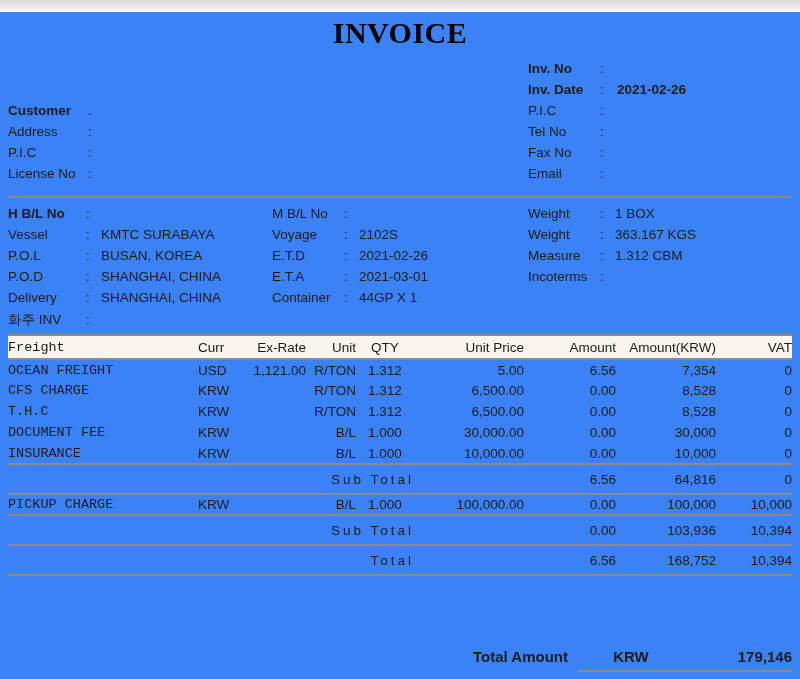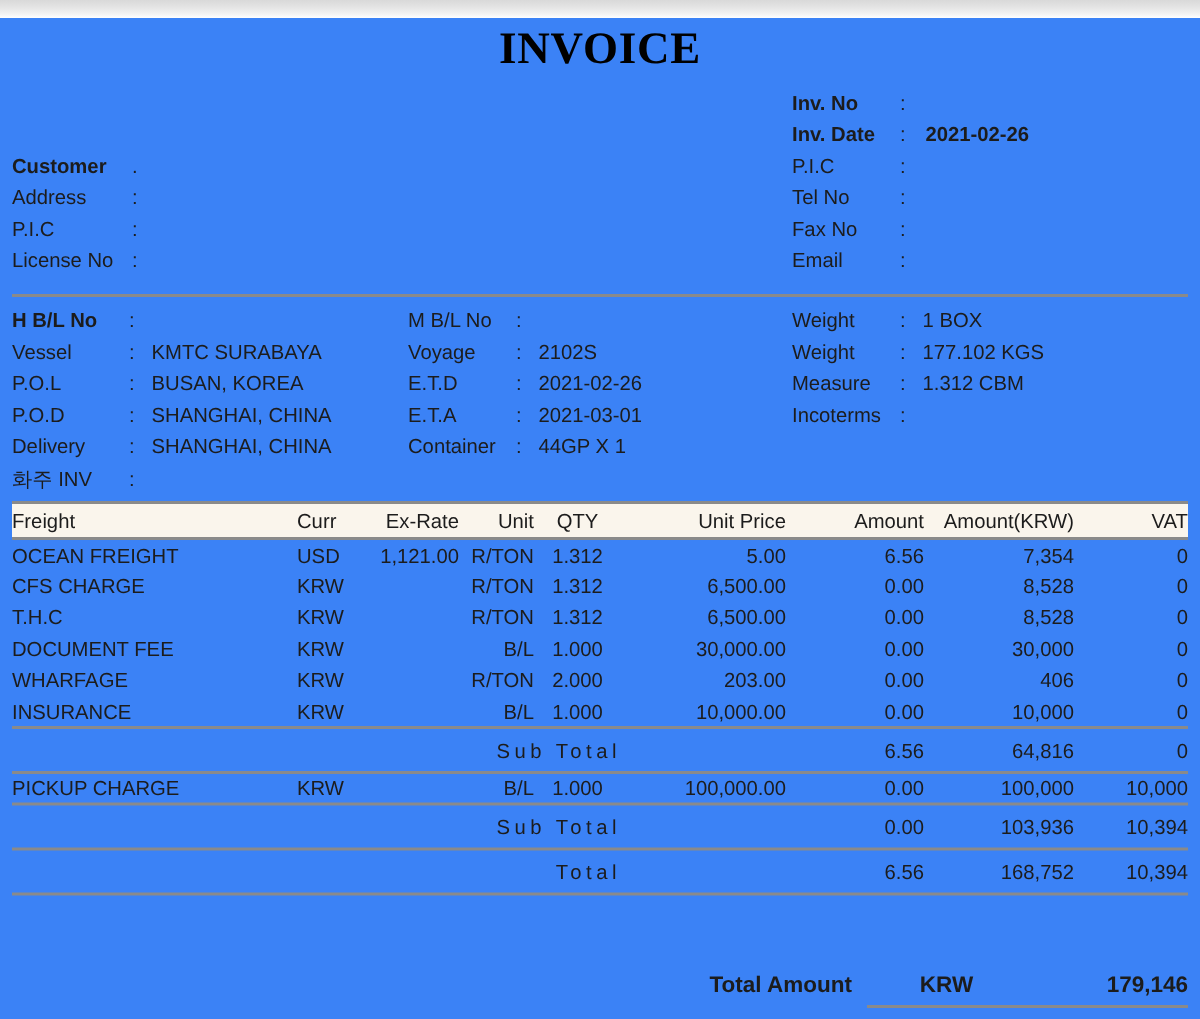--- a/index.html
+++ b/index.html
@@ -117,21 +117,21 @@
   #tbl thead th {
     border-top: 2px solid #8a8a8a;
     border-bottom: 2px solid #8a8a8a;
     vertical-align: middle;
     font-size: 13.5px;
   }
   #tbl tbody tr { height: 21px; }
   #tbl tbody td { vertical-align: middle; }
 
   
-  .c-desc  { text-align: left;  padding-left: 4px; width: 190px; }
+  .c-desc  { text-align: left;  padding-left: 4px; width: 190px; font-family: Liberation Mono, monospace; }
   .c-curr  { text-align: left;  width: 46px; }
   .c-rate  { text-align: right; width: 62px; padding-right: 2px;}
   .c-unit  { text-align: right; width: 50px; }
   .c-qty   { text-align: center;  width: 58px; padding-left: 9px; }
   .c-price { text-align: right; width: 110px; }
   .c-amt   { text-align: right; width: 92px; }
   .c-krw   { text-align: right; width: 100px; }
   .c-vat   { text-align: right; width: 76px; }
 
   
@@ -304,21 +304,21 @@
     </div>
   <div class="infoblock" id="ship-right">
       <div class="inforow">
         <span class="lab">Weight</span>
         <span class="colon">:</span>
         <span class="val">1 BOX</span>
       </div>
       <div class="inforow">
         <span class="lab">Weight</span>
         <span class="colon">:</span>
-        <span class="val">177.102 KGS</span>
+        <span class="val">363.167 KGS</span>
       </div>
       <div class="inforow">
         <span class="lab">Measure</span>
         <span class="colon">:</span>
         <span class="val">1.312 CBM</span>
       </div>
       <div class="inforow">
         <span class="lab">Incoterms</span>
         <span class="colon">:</span>
         <span class="val"></span>
@@ -385,31 +385,20 @@
           <td class="c-curr">KRW</td>
           <td class="c-rate"></td>
           <td class="c-unit">B/L</td>
           <td class="c-qty">1.000</td>
           <td class="c-price">30,000.00</td>
           <td class="c-amt">0.00</td>
           <td class="c-krw">30,000</td>
           <td class="c-vat">0</td>
         </tr>
         <tr>
-          <td class="c-desc">WHARFAGE</td>
-          <td class="c-curr">KRW</td>
-          <td class="c-rate"></td>
-          <td class="c-unit">R/TON</td>
-          <td class="c-qty">2.000</td>
-          <td class="c-price">203.00</td>
-          <td class="c-amt">0.00</td>
-          <td class="c-krw">406</td>
-          <td class="c-vat">0</td>
-        </tr>
-        <tr>
           <td class="c-desc">INSURANCE</td>
           <td class="c-curr">KRW</td>
           <td class="c-rate"></td>
           <td class="c-unit">B/L</td>
           <td class="c-qty">1.000</td>
           <td class="c-price">10,000.00</td>
           <td class="c-amt">0.00</td>
           <td class="c-krw">10,000</td>
           <td class="c-vat">0</td>
         </tr>

